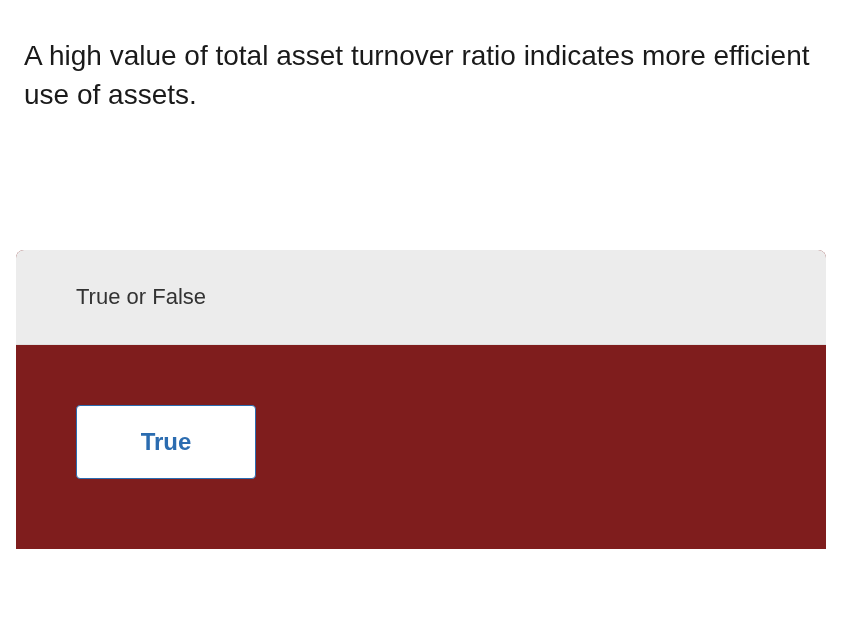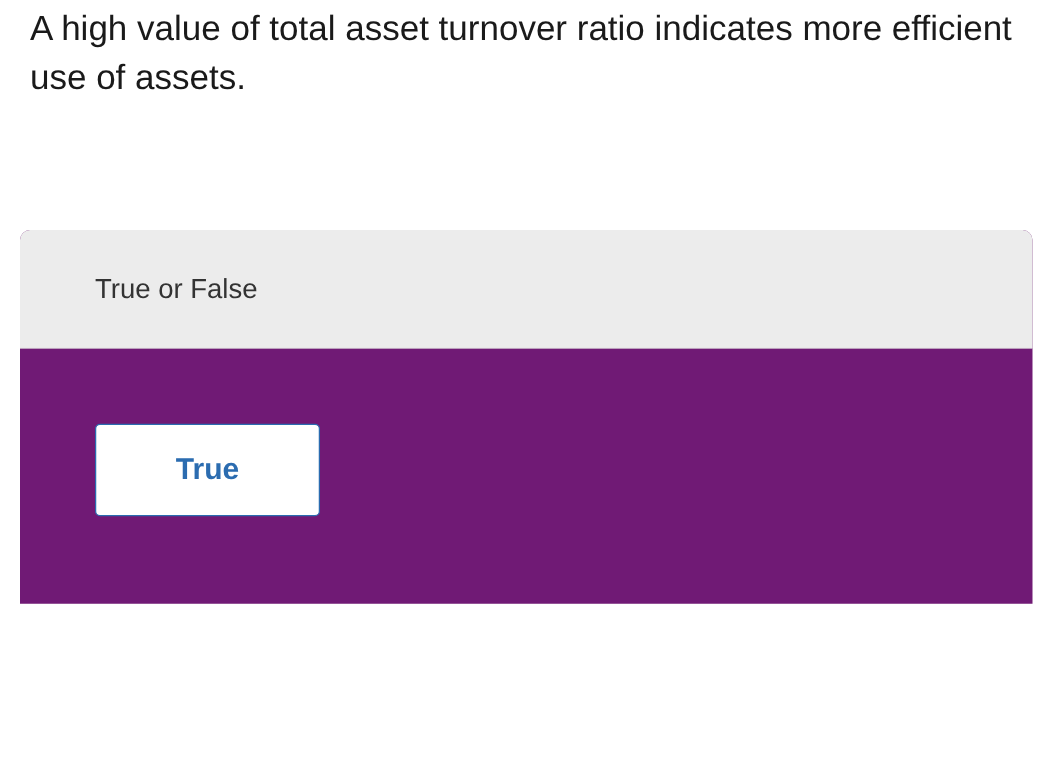--- a/index.html
+++ b/index.html
@@ -8,31 +8,31 @@
       box-sizing: border-box;
     }
     body {
       font-family: -apple-system, BlinkMacSystemFont, 'Segoe UI', Helvetica, Arial, sans-serif;
       background: #ffffff;
       width: 842px;
       height: 623px;
       overflow: hidden;
     }
     .question-container {
-      padding: 3px 24px;
+      padding: 36px 24px;
     }
     .question-text {
       font-size: 28px;
       line-height: 1.4;
       color: #1a1a1a;
       font-weight: 400;
       margin-bottom: 100px;
     }
     .answer-panel {
-      background: #701a75;
+      background: #7f1d1d;
       border-radius: 8px 8px 0 0;
       margin: 0 16px;
     }
     .panel-header {
       background: #ececec;
       padding: 34px 60px;
       border-radius: 8px 8px 0 0;
       border-bottom: 1px solid #e0e0e0;
     }
     .panel-header-text {

